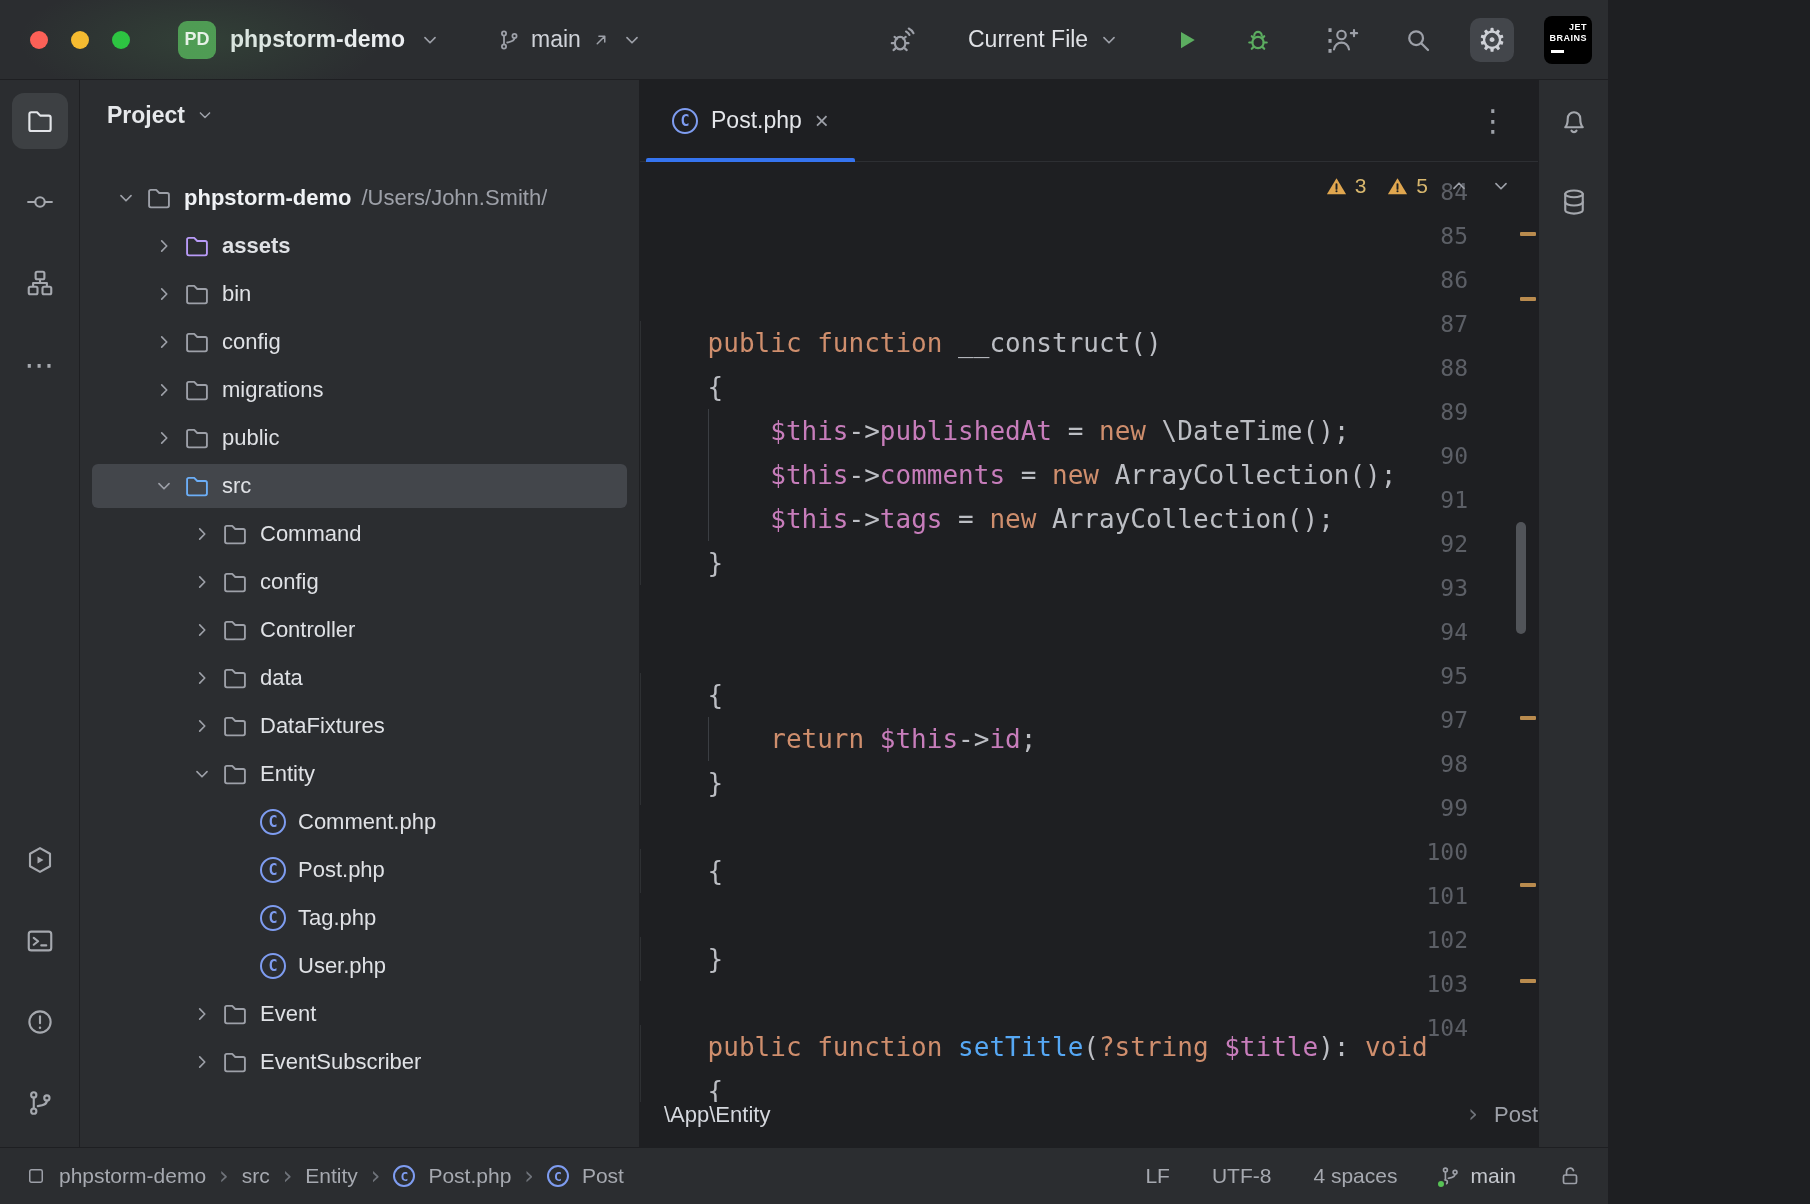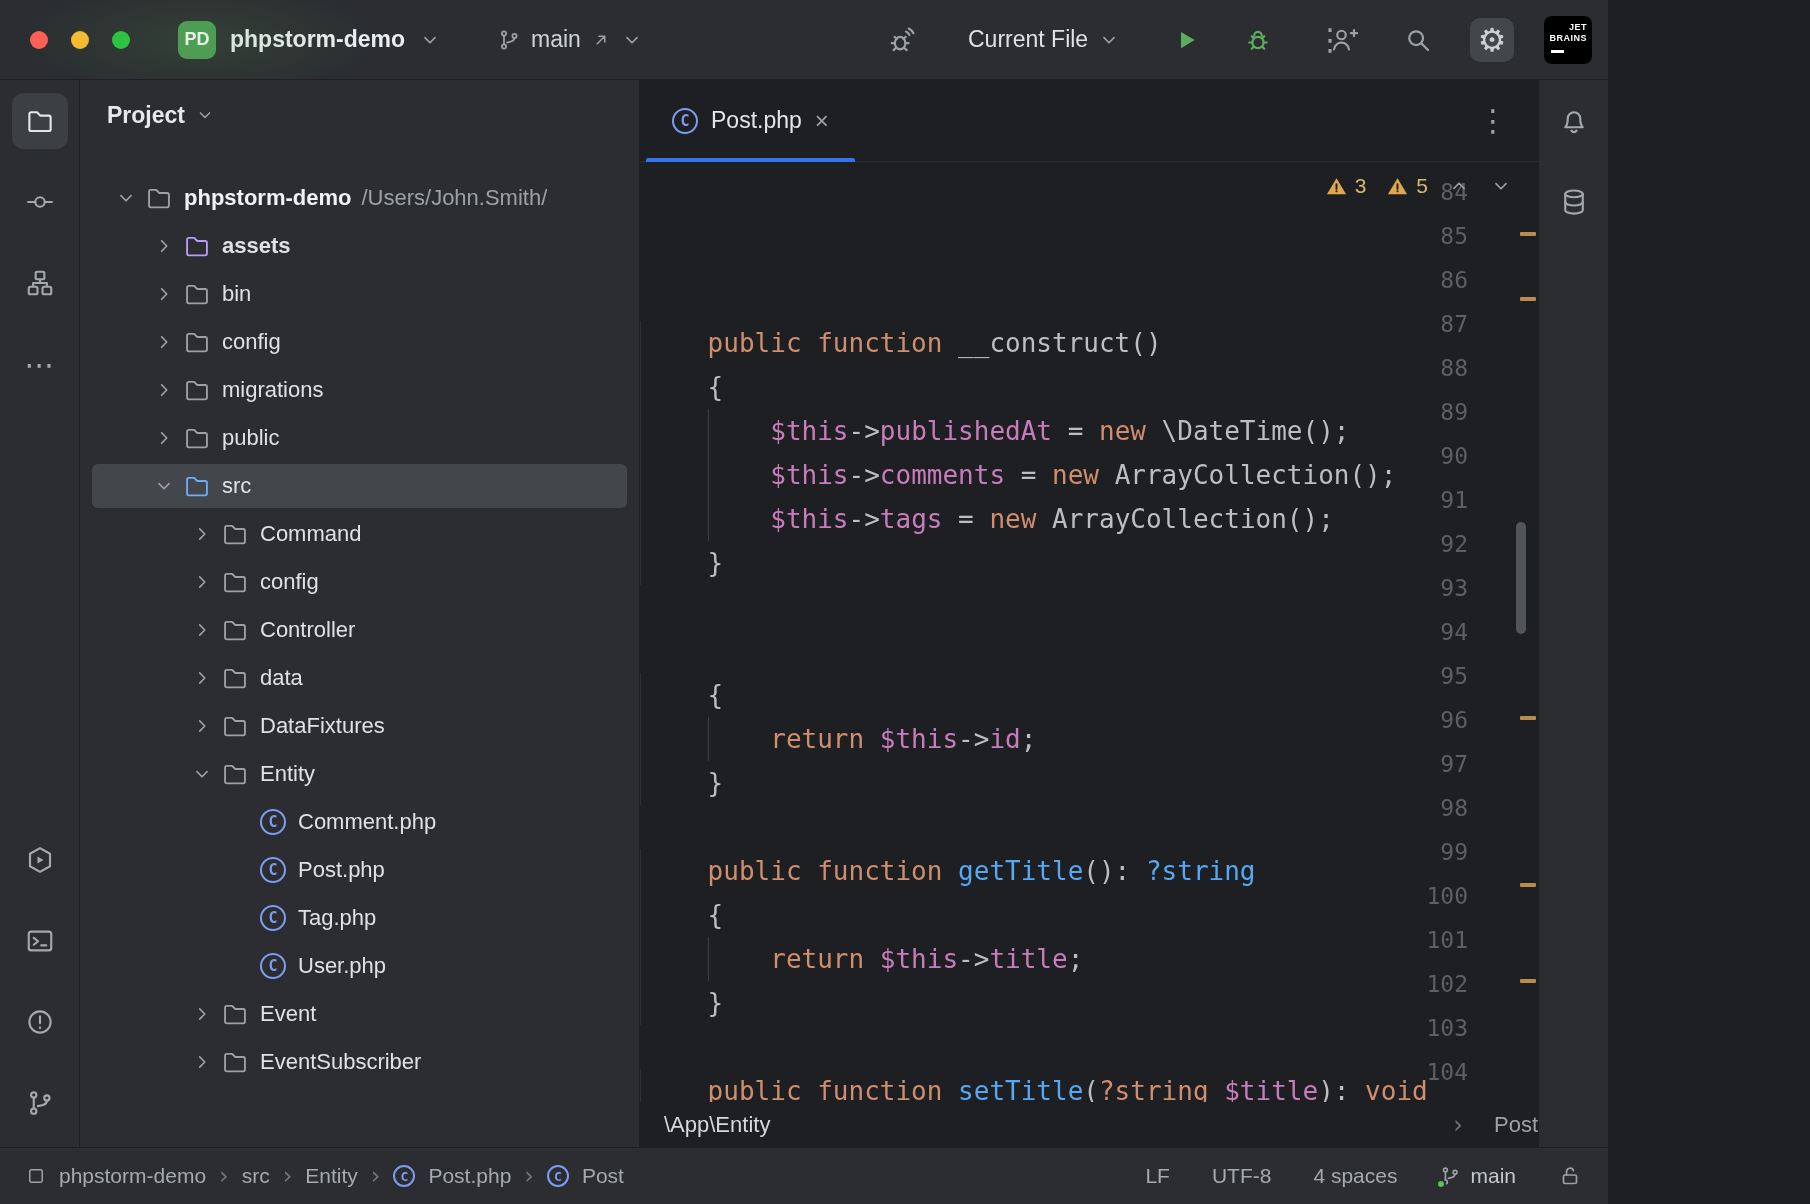--- a/index.html
+++ b/index.html
@@ -71,21 +71,21 @@
   .tok-kw{color:var(--keyword-orange,#cf8e6d);} .tok-fn{color:var(--function-blue,#56a8f5);}
   .tok-ty{color:var(--function-blue,#56a8f5);} .tok-tyo{color:var(--keyword-orange,#cf8e6d);}
   .tok-var{color:var(--variable-magenta,#c77dbb);} .tok-pl,.tok-ctor{color:var(--code-text,#bcbec4);}
 
   .inspections{position:absolute;top:12px;right:26px;display:flex;align-items:center;gap:20px;}
   .insp-item{display:inline-flex;align-items:center;gap:7px;color:#d8b76e;font-size:21px;}
   .insp-nav{display:inline-flex;color:#9da0a8;}
   .scrollbar-thumb{position:absolute;right:12px;width:10px;border-radius:5px;background:rgba(165,170,180,.38);}
   .scroll-mark{position:absolute;right:2px;width:16px;height:4px;border-radius:1px;background:var(--stripe-mark,#b98b4e);}
 
-  .crumbbar{flex:0 0 45px;display:flex;align-items:center;gap:31px;padding-left:24px;font-size:22px;}
+  .crumbbar{flex:0 0 45px;display:flex;align-items:flex-start;gap:16px;padding-left:24px;font-size:22px;}
   .crumb.main{color:#d5d8de;} .crumb.dim{color:#9da0a8;}
   .crumb-sep,.sb-sep{color:#6f737a;font-size:24px;line-height:1;font-family:"DejaVu Sans",sans-serif;}
 
   .right-strip{flex:0 0 70px;background:var(--panel-bg,#2b2d30);display:flex;flex-direction:column;align-items:center;padding-top:13px;gap:25px;border-left:1px solid #1e1f22;}
 
   
   .statusbar{flex:0 0 57px;background:var(--panel-bg,#2b2d30);border-top:1px solid #1e1f22;display:flex;align-items:center;font-size:21px;color:#a6a9b0;}
   .sb-path{display:flex;align-items:center;gap:13px;padding-left:26px;min-width:0;}
   .sb-item{white-space:nowrap;}
   .sb-right{margin-left:auto;display:flex;align-items:center;gap:42px;padding-right:26px;}
@@ -585,30 +585,25 @@
             </div>
             <div class="code-line">
               <span class="line-num">94</span>
               <span class="line-code"><span class="tok-pl">    }</span></span>
             </div>
             <div class="code-line">
               <span class="line-num">95</span>
               <span class="line-code"></span>
             </div>
             <div class="code-line">
-              <span class="line-num">96</span>
-              <span class="line-code"><span class="tok-kw">    public function </span><span class="tok-fn">getTitle</span><span class="tok-pl">(): </span><span class="tok-ty">?string</span></span>
-            </div>
-            <div class="code-line">
               <span class="line-num">97</span>
               <span class="line-code"><span class="tok-pl">    {</span></span>
             </div>
             <div class="code-line">
               <span class="line-num">98</span>
-              <span class="line-code"><i class="indent-guide"></i><span class="tok-pl">        </span><span class="tok-kw">return</span><span class="tok-pl"> </span><span class="tok-var">$this</span><span class="tok-pl">-&gt;</span><span class="tok-var">title</span><span class="tok-pl">;</span></span>
             </div>
             <div class="code-line">
               <span class="line-num">99</span>
               <span class="line-code"><span class="tok-pl">    }</span></span>
             </div>
             <div class="code-line">
               <span class="line-num">100</span>
               <span class="line-code"></span>
             </div>
             <div class="code-line">

